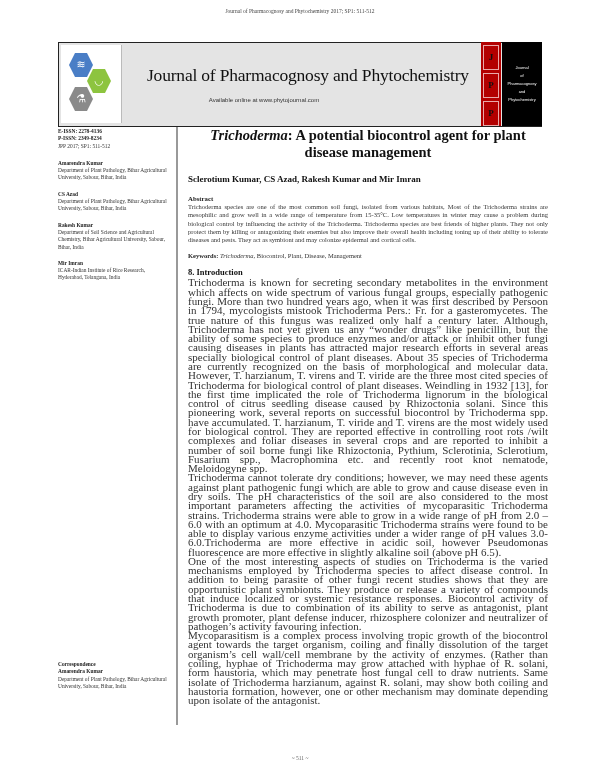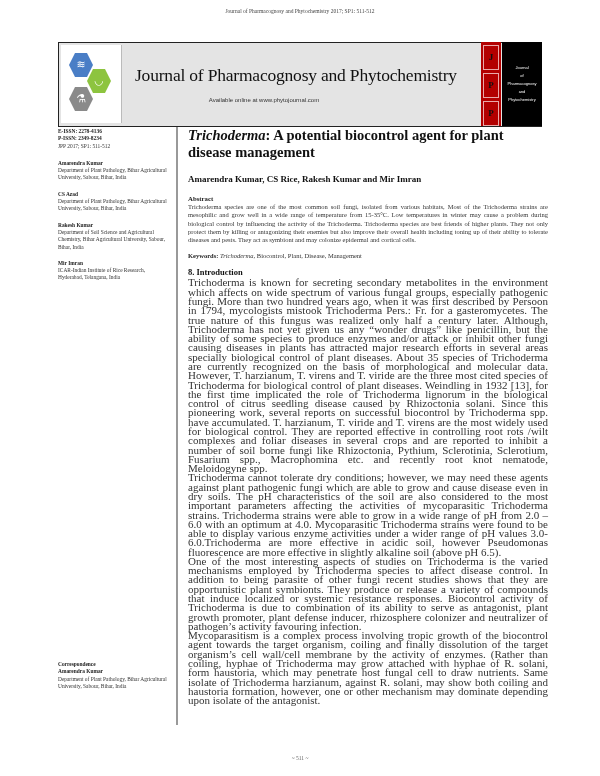--- a/index.html
+++ b/index.html
@@ -5,33 +5,33 @@
   html, body { margin: 0; padding: 0; background: #ffffff; }
   body { width: 600px; height: 776px; position: relative; overflow: hidden; font-family: "Liberation Serif", "DejaVu Serif", serif; color: #222; }
   .running-head { position: absolute; top: 8px; left: 0; width: 600px; text-align: center; font-size: 5.5px; color: #444; }
   .masthead { position: absolute; top: 42px; left: 58px; width: 484px; height: 85px; border: 1.5px solid #222; background: #e4e4e4; box-sizing: border-box; }
   .logo-box { position: absolute; left: 2px; top: 2px; width: 60px; height: 78px; background: #fff; border-right: 1px solid #bbb; }
   .hex { position: absolute; width: 24px; height: 24px; clip-path: polygon(25% 0,75% 0,100% 50%,75% 100%,25% 100%,0 50%); }
   .hex.blue { left: 8px; top: 8px; background: #4a7ec6; }
   .hex.green { left: 26px; top: 24px; background: #8dc43f; }
   .hex.grey { left: 8px; top: 42px; background: #8a8a8a; }
   .hex-glyph { position: absolute; color: #fff; font-size: 11px; line-height: 24px; width: 24px; text-align: center; font-family: "DejaVu Sans", sans-serif; }
-  .journal-title { position: absolute; left: 76px; top: 22px; font-size: 17.5px; color: #111; letter-spacing: -0.2px; }
+  .journal-title { position: absolute; left: 88px; top: 22px; font-size: 17.5px; color: #111; letter-spacing: -0.2px; }
   .journal-url { position: absolute; left: 0; width: 410px; top: 54px; text-align: center; font-size: 6px; color: #333; font-family: "Liberation Sans", sans-serif; }
   .jpp-red { position: absolute; right: 40px; top: -1px; width: 20px; height: 84px; background: #b30000; }
   .jpp-letter { display: block; margin: 3px 2px 0 2px; height: 23px; border: 0.8px solid #e9a9a9; color: #111; font-weight: bold; font-size: 9px; text-align: center; line-height: 23px; }
   .jpp-black { position: absolute; right: -1px; top: -1px; width: 40px; height: 84px; background: #000; color: #fff; font-size: 4px; text-align: center; padding-top: 22px; box-sizing: border-box; line-height: 8px; font-family: "Liberation Sans", sans-serif; }
   .divider { position: absolute; left: 176px; top: 127px; width: 2px; height: 598px; background: #999; }
   .sidebar { position: absolute; left: 58px; top: 128px; width: 112px; font-size: 5.4px; line-height: 7.3px; color: #333; }
   .sidebar .meta { margin-bottom: 10px; }
   .sidebar .affil { margin-bottom: 9px; }
   .sidebar .name { font-weight: bold; color: #222; }
   .sidebar .corr { position: absolute; top: 533px; left: 0; width: 112px; }
   .main { position: absolute; left: 188px; top: 127px; width: 360px; }
-  .paper-title { font-weight: bold; font-size: 14.5px; line-height: 17px; color: #111; margin: 0 0 13px 0; }
+  .paper-title { text-align: center; font-weight: bold; font-size: 14.5px; line-height: 17px; color: #111; margin: 0 0 13px 0; }
   .paper-title i { font-style: italic; }
   .authors { font-weight: bold; font-size: 9px; margin-bottom: 11px; color: #111; }
   .abs-h { font-weight: bold; font-size: 6.8px; margin-bottom: 1px; }
   .abs { font-size: 6.5px; line-height: 8.3px; text-align: justify; color: #333; margin: 0 0 8px 0; }
   .kw { font-size: 6.5px; margin-bottom: 8px; color: #333; }
   .kw b { color: #222; }
   .sec-h { font-weight: bold; font-size: 8.5px; margin-bottom: 1px; color: #111; }
   .body-p { font-size: 11px; line-height: 9.28px; text-align: justify; color: #333; margin: 0; }
   .page-num { position: absolute; top: 755px; left: 0; width: 600px; text-align: center; font-size: 5.5px; color: #666; }
 </style>
@@ -94,21 +94,21 @@
   </div>
   <div class="corr">
     <div class="name">Correspondence</div>
     <div class="name">Amarendra Kumar</div>
     <div>Department of Plant Pathology, Bihar Agricultural University, Sabour, Bihar, India</div>
   </div>
 </div>
 
 <div class="main">
   <div class="paper-title"><i>Trichoderma</i><span>: A potential biocontrol agent for plant disease management</span></div>
-  <div class="authors">Amarendra Kumar, CS Rice, Rakesh Kumar and Mir Imran</div>
+  <div class="authors">Sclerotium Kumar, CS Azad, Rakesh Kumar and Mir Imran</div>
   <div class="abs-h">Abstract</div>
   <p class="abs">Trichoderma species are one of the most common soil fungi, isolated from various habitats, Most of the Trichoderma strains are mesophilic and grow well in a wide range of temperature from 15-35°C. Low temperatures in winter may cause a problem during biological control by influencing the activity of the Trichoderma. Trichoderma species are best friends of higher plants. They not only protect them by killing or antagonizing their enemies but also improve their overall health including toning up of their ability to tolerate diseases and pests. They act as symbiont and may colonize epidermal and cortical cells.</p>
   <div class="kw"><b>Keywords:</b> <i>Trichoderma,</i><span> Biocontrol, Plant, Disease, Management</span></div>
   <div class="sec-h">8. Introduction</div>
   <p class="body-p">Trichoderma is known for secreting secondary metabolites in the environment which affects on wide spectrum of various fungal groups, especially pathogenic fungi. More than two hundred years ago, when it was first described by Persoon in 1794, mycologists mistook Trichoderma Pers.: Fr. for a gasteromycetes. The true nature of this fungus was realized only half a century later. Although, Trichoderma has not yet given us any “wonder drugs” like penicillin, but the ability of some species to produce enzymes and/or attack or inhibit other fungi causing diseases in plants has attracted major research efforts in several areas specially biological control of plant diseases. About 35 species of Trichoderma are currently recognized on the basis of morphological and molecular data. However, T. harzianum, T. virens and T. viride are the three most cited species of Trichoderma for biological control of plant diseases. Weindling in 1932 [13], for the first time implicated the role of Trichoderma lignorum in the biological control of citrus seedling disease caused by Rhizoctonia solani. Since this pioneering work, several reports on successful biocontrol by Trichoderma spp. have accumulated. T. harzianum, T. viride and T. virens are the most widely used for biological control. They are reported effective in controlling root rots /wilt complexes and foliar diseases in several crops and are reported to inhibit a number of soil borne fungi like Rhizoctonia, Pythium, Sclerotinia, Sclerotium, Fusarium spp., Macrophomina etc. and recently root knot nematode, Meloidogyne spp.</p>
   <p class="body-p">Trichoderma cannot tolerate dry conditions; however, we may need these agents against plant pathogenic fungi which are able to grow and cause disease even in dry soils. The pH characteristics of the soil are also considered to the most important parameters affecting the activities of mycoparasitic Trichoderma strains. Trichoderma strains were able to grow in a wide range of pH from 2.0 – 6.0 with an optimum at 4.0. Mycoparasitic Trichoderma strains were found to be able to display various enzyme activities under a wider range of pH values 3.0- 6.0.Trichoderma are more effective in acidic soil, however Pseudomonas fluorescence are more effective in slightly alkaline soil (above pH 6.5).</p>
   <p class="body-p">One of the most interesting aspects of studies on Trichoderma is the varied mechanisms employed by Trichoderma species to affect disease control. In addition to being parasite of other fungi recent studies shows that they are opportunistic plant symbionts. They produce or release a variety of compounds that induce localized or systemic resistance responses. Biocontrol activity of Trichoderma is due to combination of its ability to serve as antagonist, plant growth promoter, plant defense inducer, rhizosphere colonizer and neutralizer of pathogen’s activity favouring infection.</p>
   <p class="body-p">Mycoparasitism is a complex process involving tropic growth of the biocontrol agent towards the target organism, coiling and finally dissolution of the target organism’s cell wall/cell membrane by the activity of enzymes. (Rather than coiling, hyphae of Trichoderma may grow attached with hyphae of R. solani, form haustoria, which may penetrate host fungal cell to draw nutrients. Same isolate of Trichoderma harzianum, against R. solani, may show both coiling and haustoria formation, however, one or other mechanism may dominate depending upon isolate of the antagonist.</p>
 </div>
 

